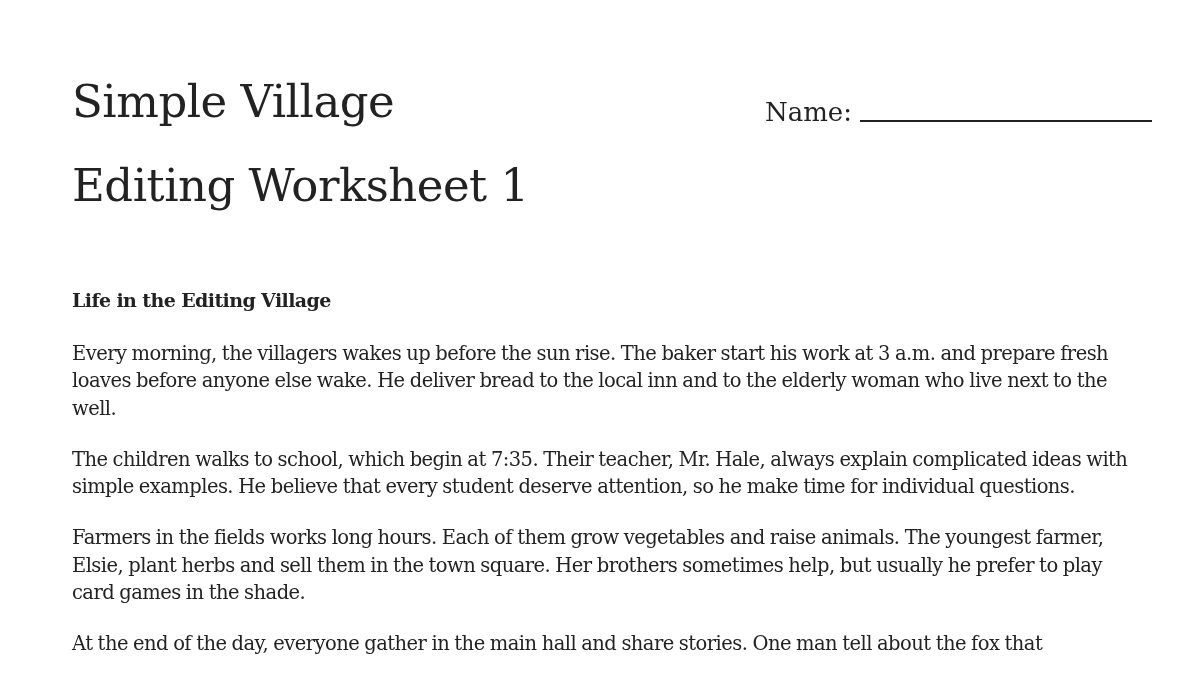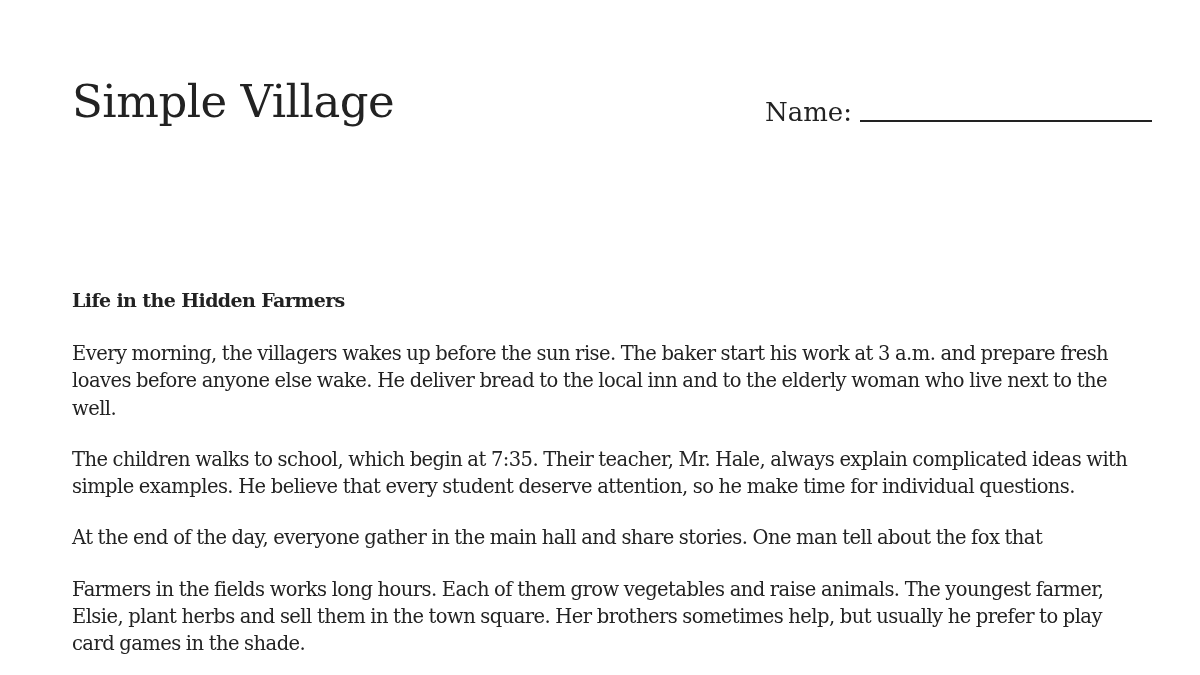--- a/index.html
+++ b/index.html
@@ -82,28 +82,29 @@
       word-spacing: -0.5px;
       margin: 0 4px 24px 0;
       color: #222;
     }
   </style>
 </head>
 <body>
 
 <div class="title-block">
   <div class="title-line first">Simple Village</div>
+  <div class="title-line">Editing Worksheet 1</div>
 </div>
 
 <div class="meta-block">
   <div class="meta-row">
     <span class="meta-label">Name:</span>
     <input class="meta-line" type="text" value="" style="">
   </div>
 </div>
 
 <div class="content">
-  <div class="story-title">Life in the Hidden Farmers</div>
+  <div class="story-title">Life in the Editing Village</div>
   <p class="para">Every morning, the villagers wakes up before the sun rise. The baker start his work at 3 a.m. and prepare fresh loaves before anyone else wake. He deliver bread to the local inn and to the elderly woman who live next to the well.</p>
   <p class="para">The children walks to school, which begin at 7:35. Their teacher, Mr. Hale, always explain complicated ideas with simple examples. He believe that every student deserve attention, so he make time for individual questions.</p>
+  <p class="para">Farmers in the fields works long hours. Each of them grow vegetables and raise animals. The youngest farmer, Elsie, plant herbs and sell them in the town square. Her brothers sometimes help, but usually he prefer to play card games in the shade.</p>
   <p class="para">At the end of the day, everyone gather in the main hall and share stories. One man tell about the fox that</p>
-  <p class="para">Farmers in the fields works long hours. Each of them grow vegetables and raise animals. The youngest farmer, Elsie, plant herbs and sell them in the town square. Her brothers sometimes help, but usually he prefer to play card games in the shade.</p>
 </div>
 
 </body></html>

